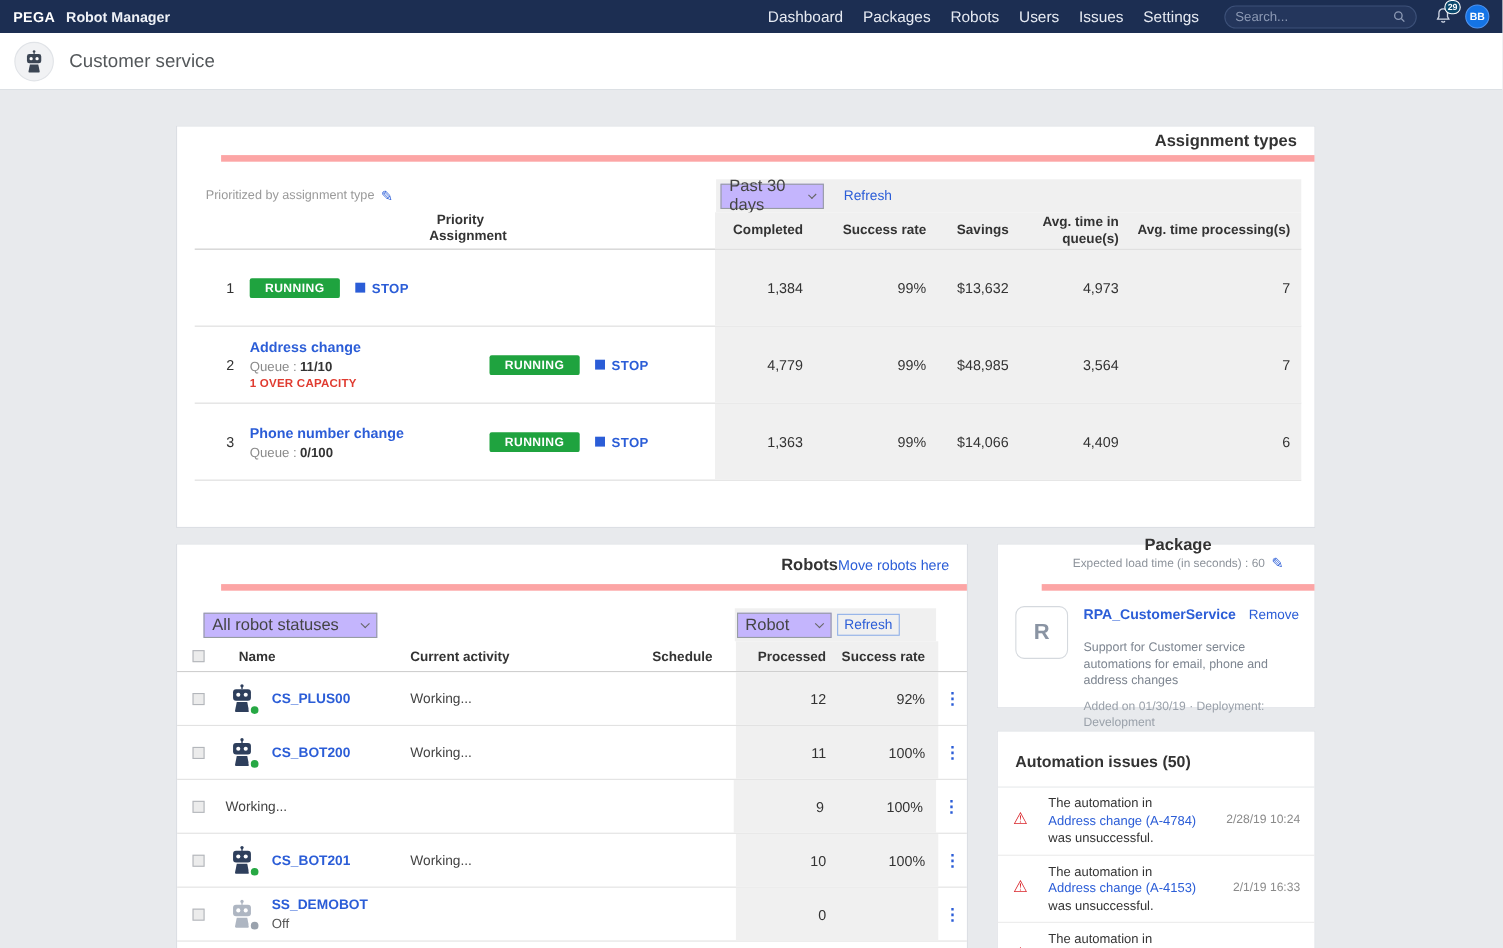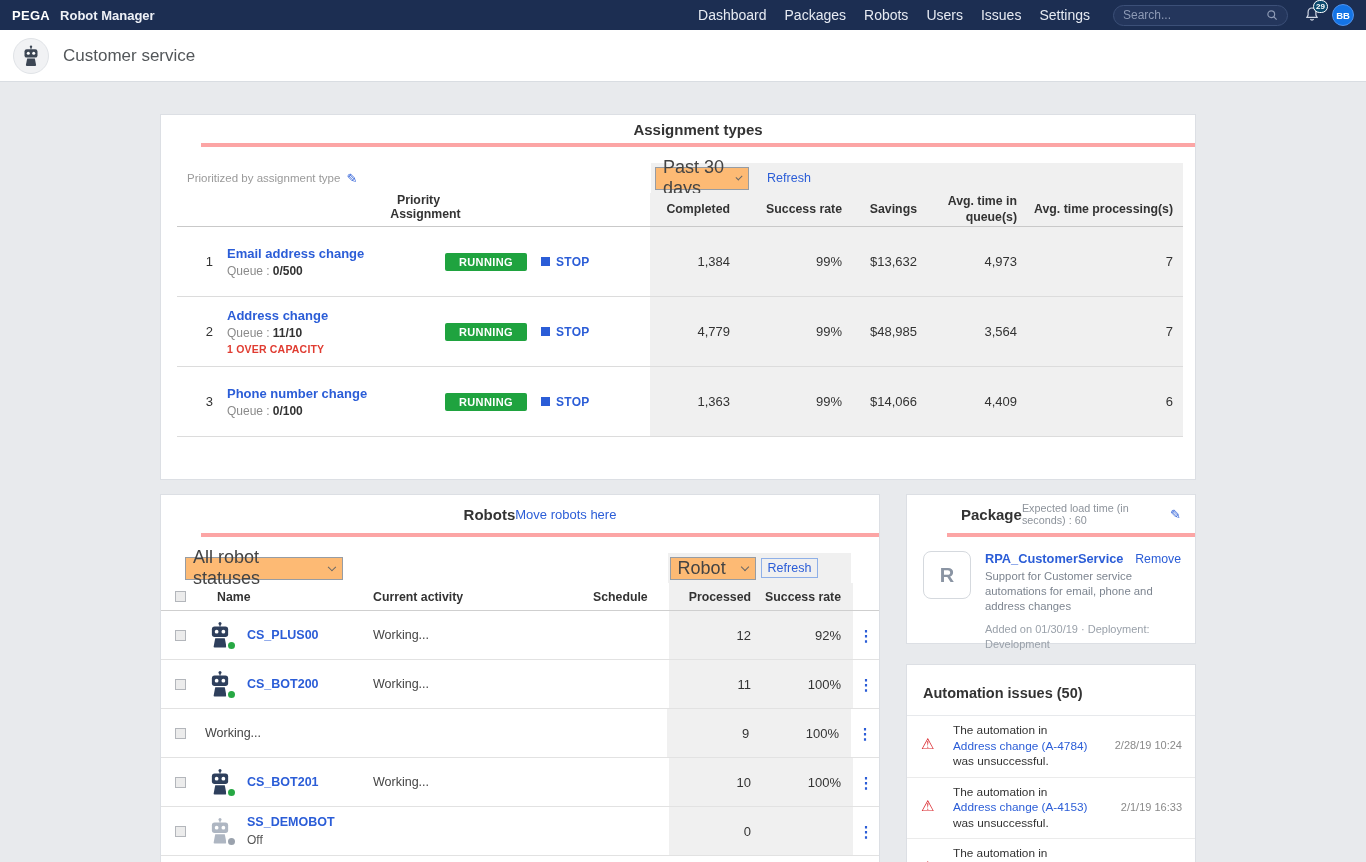--- a/index.html
+++ b/index.html
@@ -20,26 +20,26 @@
   .notif-badge{position:absolute;top:-6px;left:9px;min-width:15px;height:13px;background:#0c4a6e;border:1px solid #fff;border-radius:8px;color:#fff;font-size:8px;font-weight:bold;display:flex;align-items:center;justify-content:center;padding:0 2px;}
   .avatar{width:22px;height:22px;border-radius:50%;background:#1474e6;color:#fff;font-size:9.5px;font-weight:bold;display:flex;align-items:center;justify-content:center;margin-left:10px;cursor:pointer;border:1px solid #4f93ef;}
 
   
   .subheader{position:absolute;top:30px;left:0;width:100%;height:52px;background:#fff;border-bottom:1px solid #d9dde2;display:flex;align-items:center;padding:0 13px;z-index:20;}
   .sub-avatar{width:36px;height:36px;border-radius:50%;background:#f1f2f4;border:1px solid #e0e3e7;display:flex;align-items:center;justify-content:center;color:#3c4654;}
   .page-title{margin-left:14px;font-size:17px;color:#53575a;}
 
   
   .card{position:absolute;background:#fff;border:1px solid #dcdfe4;}
-  .card-header{display:flex;align-items:center;justify-content:center;border-bottom:4px solid #fca5a5;margin-left:40px;}
+  .card-header{display:flex;align-items:center;justify-content:flex-end;border-bottom:6px solid #fca5a5;margin-left:40px;}
   .card-title{font-size:15px;font-weight:bold;color:#333;}
   a,.link{color:#2b5dd7;text-decoration:none;cursor:pointer;}
   .pencil{color:#2b5dd7;font-size:13px;margin-left:6px;cursor:pointer;}
   .chev{display:inline-block;width:6px;height:6px;border-right:1.4px solid #666;border-bottom:1.4px solid #666;transform:rotate(45deg);margin-left:8px;margin-top:-3px;}
-  .select{display:flex;align-items:center;justify-content:space-between;border:1px solid #979ca3;background:#fdba74;height:23px;padding:0 7px;font-size:18px;color:#444;cursor:pointer;}
+  .select{display:flex;align-items:center;justify-content:space-between;border:1px solid #979ca3;background:#c4b5fd;height:23px;padding:0 7px;font-size:15px;color:#444;cursor:pointer;}
   .checkbox{display:inline-block;width:11px;height:11px;background:#ececec;border:1px solid #b3b6bb;cursor:pointer;}
   .kebab{color:#2b5dd7;font-size:15px;font-weight:bold;cursor:pointer;line-height:1;}
 
   
   .assignments{top:114px;left:160px;width:1036px;height:366px;}
   .assignments .card-header{padding:7px 16px;height:32px;}
   .at-body{padding:16px 12px 0 16px;}
   .at-flex{display:flex;}
   .at-left{width:475px;}
   .at-gray{width:533px;background:#f0f0f0;display:flex;align-items:center;}
@@ -97,29 +97,29 @@
   .robot-avatar.off{color:#aeb6c2;}
   .status-dot{position:absolute;right:-2px;bottom:-1px;width:11px;height:11px;border-radius:50%;background:#27a844;border:2px solid #fff;}
   .status-dot.off{background:#9aa2ad;}
   .rb-name-link{font-size:12.5px;font-weight:bold;}
   .rb-sub{font-size:12px;color:#555;margin-top:4px;}
   .rb-activity{font-size:12.5px;color:#444;}
   .rb-num{font-size:13px;color:#333;}
 
   
   .package{top:494px;left:906px;width:290px;height:150px;}
-  .package .card-header{padding:12px 14px;height:42px;}
+  .package .card-header{padding:12px 14px;height:42px;flex-direction:column;}
   .pkg-loadtime{font-size:10.8px;color:#8d939b;display:flex;align-items:center;}
   .pkg-body{display:flex;padding:14px 14px 0 16px;}
   .pkg-tile{width:48px;height:48px;border:1px solid #d5d9de;border-radius:8px;display:flex;align-items:center;justify-content:center;font-size:20px;font-weight:bold;color:#8a94a3;flex-shrink:0;}
   .pkg-info{margin-left:14px;flex:1;min-width:0;}
   .pkg-top{display:flex;justify-content:space-between;align-items:baseline;}
   .pkg-name{font-size:12.8px;font-weight:bold;}
   .pkg-remove{font-size:12.3px;}
-  .pkg-desc{font-size:11.3px;color:#7d8590;line-height:1.32;margin-top:3px;}
+  .pkg-desc{font-size:11.3px;color:#7d8590;line-height:1.32;margin-top:16px;}
   .pkg-meta{font-size:11px;color:#9aa1aa;line-height:1.4;margin-top:8px;}
 
   
   .issues{top:664px;left:906px;width:290px;height:220px;}
   .iss-header{padding:20px 16px 14px;border-bottom:1px solid #e7e9ec;}
   .iss-title{font-size:14.5px;font-weight:bold;color:#333;}
   .iss-item{display:flex;padding:7px 13px 7px 14px;border-bottom:1px solid #ebebeb;}
   .iss-icon{width:32px;padding-top:12px;color:#d9252b;font-size:15px;flex-shrink:0;}
   .iss-text{flex:1;font-size:11.8px;line-height:15.5px;color:#333;min-width:0;}
   .iss-text .link{display:block;}
@@ -205,24 +205,20 @@
           <div class="h-cell c2">Success rate</div>
           <div class="h-cell c3">Savings</div>
           <div class="h-cell c4">Avg. time in queue(s)</div>
           <div class="h-cell c5">Avg. time processing(s)</div>
         </div>
       </div>
 
       <div class="at-flex at-row">
         <div class="at-left">
           <span class="prio">1</span>
-          <div class="assign-block">
-            <div><span class="link assign-name">Email address change</span></div>
-            <div class="queue-line"><span class="queue-label">Queue :</span><span class="queue-value">0/500</span></div>
-          </div>
           <span class="badge-running">RUNNING</span>
           <span class="stop-btn">
               <span class="stop-square"></span>
               <span class="stop-label">STOP</span>
             </span>
         </div>
         <div class="at-gray">
           <div class="num-cell c1">1,384</div>
           <div class="num-cell c2">99%</div>
           <div class="num-cell c3">$13,632</div>

